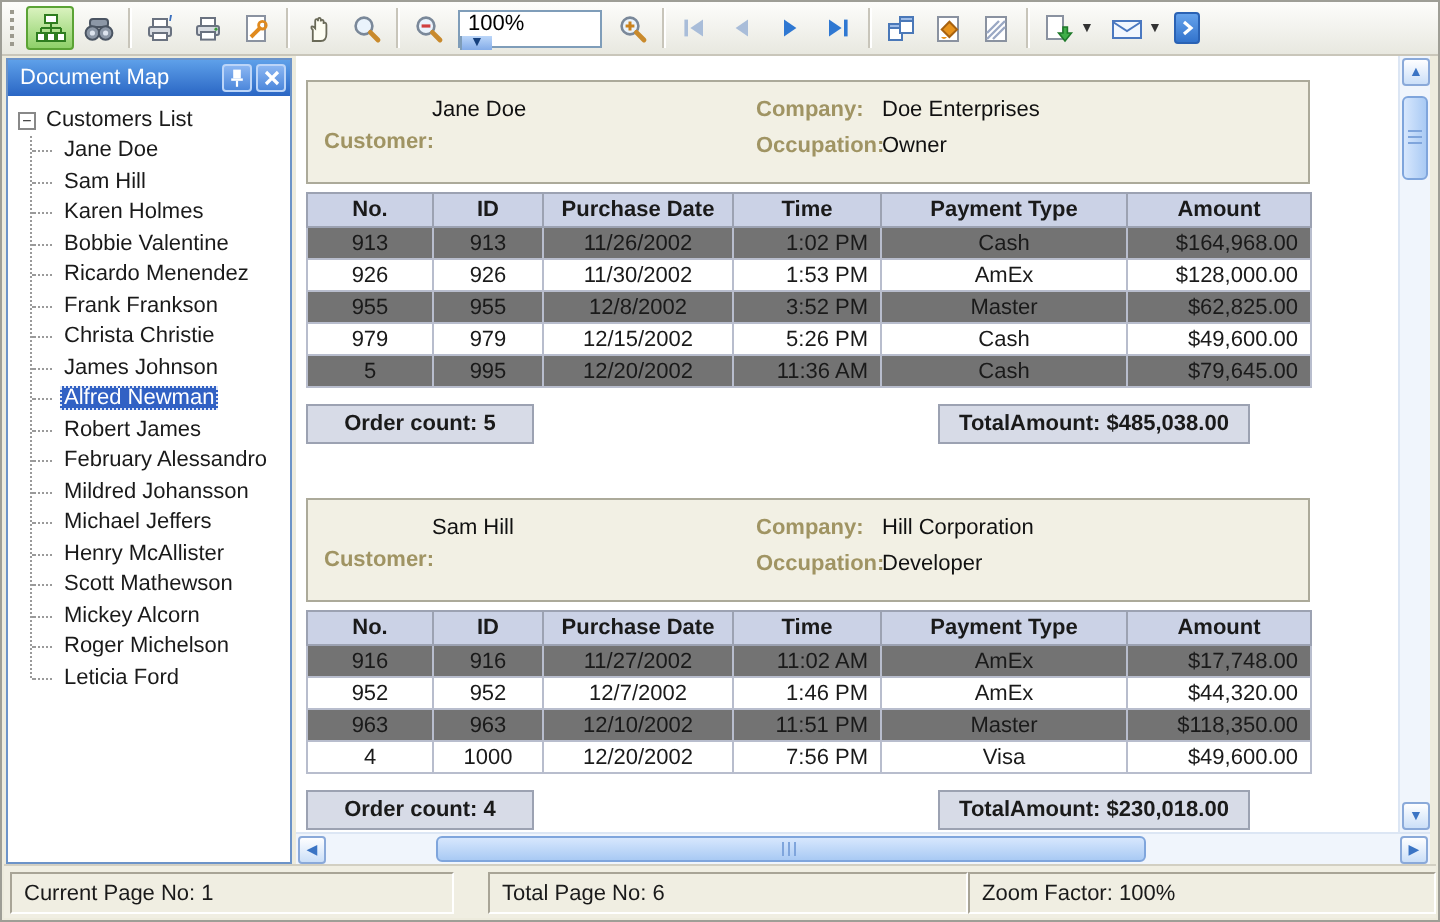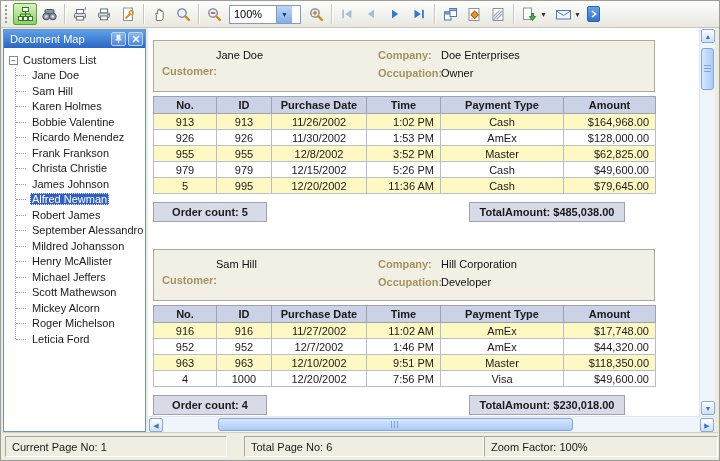--- a/index.html
+++ b/index.html
@@ -22,21 +22,21 @@
     width:24px; height:22px; display:flex; align-items:center; justify-content:center;
     border:1px solid transparent; border-radius:2px; background:transparent;
   }
   .tbtn.active {
     background:linear-gradient(#D9F2BE,#8ED069);
     border:1px solid #5BA335;
   }
   .tbtn.dd { width:34px; }
   .tbtn .ddarrow { font-size:7px; color:#333; margin-left:2px; }
   .tsep { width:1px; height:20px; background:#C8C5BA; margin:0 3px; box-shadow:1px 0 0 #FFFFFF; }
-  .combo { display:flex; width:72px; height:19px; margin:0 3px; border:1px solid #7F9DB9; background:#fff; }
+  .combo { display:flex; width:72px; height:19px; margin:0 3px; border:1px solid #7F9DB9; background:#fff;flex-direction:column; }
   .combo input {
     width:46px; border:none; outline:none; font-family:"Liberation Sans",sans-serif;
     font-size:11px; padding-left:4px; background:#fff;
   }
   .combo-btn {
     width:16px; display:flex; align-items:center; justify-content:center;
     background:linear-gradient(#BBD6F9,#84ACE8); border-left:1px solid #7F9DB9;
     color:#16417E; font-size:7px;
   }
   .overflow-btn {
@@ -101,21 +101,21 @@
 
   table.rpt { border-collapse:collapse; table-layout:fixed; width:502px; margin-top:4px; }
   table.rpt th {
     background:#CBD2E6; border:1px solid #9CA2B2; font-weight:bold;
     height:17px; font-size:11px; text-align:center; padding:0 4px;
   }
   table.rpt td {
     border:1px solid #B8BDCD; height:16px; font-size:11px; padding:0 6px;
     background:#fff;
   }
-  table.rpt tr.alt td { background:#fef9c3; }
+  table.rpt tr.alt td { background:#737373; }
   td.c, th.c { text-align:center; }
   td.r { text-align:right; }
   .sec-footer { display:flex; margin-top:8px; height:20px; }
   .fbox {
     background:#D7DBE7; border:1px solid #9CA2B2; font-weight:bold;
     display:flex; align-items:center; justify-content:center; font-size:11px;
   }
   .fbox.count { width:114px; }
   .fbox.total { width:156px; margin-left:auto; margin-right:30px; }
 
@@ -391,24 +391,24 @@
         <div class="tree-item"><span class="lbl">Jane Doe</span></div>
         <div class="tree-item"><span class="lbl">Sam Hill</span></div>
         <div class="tree-item"><span class="lbl">Karen Holmes</span></div>
         <div class="tree-item"><span class="lbl">Bobbie Valentine</span></div>
         <div class="tree-item"><span class="lbl">Ricardo Menendez</span></div>
         <div class="tree-item"><span class="lbl">Frank Frankson</span></div>
         <div class="tree-item"><span class="lbl">Christa Christie</span></div>
         <div class="tree-item"><span class="lbl">James Johnson</span></div>
         <div class="tree-item sel"><span class="lbl">Alfred Newman</span></div>
         <div class="tree-item"><span class="lbl">Robert James</span></div>
-        <div class="tree-item"><span class="lbl">September Alessandro</span></div>
+        <div class="tree-item"><span class="lbl">February Alessandro</span></div>
         <div class="tree-item"><span class="lbl">Mildred Johansson</span></div>
+        <div class="tree-item"><span class="lbl">Michael Jeffers</span></div>
         <div class="tree-item"><span class="lbl">Henry McAllister</span></div>
-        <div class="tree-item"><span class="lbl">Michael Jeffers</span></div>
         <div class="tree-item"><span class="lbl">Scott Mathewson</span></div>
         <div class="tree-item"><span class="lbl">Mickey Alcorn</span></div>
         <div class="tree-item"><span class="lbl">Roger Michelson</span></div>
         <div class="tree-item"><span class="lbl">Leticia Ford</span></div>
       </div>
     </div>
   </div>
 
   <div id="viewport">
     <div class="page">
@@ -535,21 +535,21 @@
               <td class="c">952</td>
               <td class="c">12/7/2002</td>
               <td class="r">1:46 PM</td>
               <td class="c">AmEx</td>
               <td class="r">$44,320.00</td>
             </tr>
             <tr class="alt">
               <td class="c">963</td>
               <td class="c">963</td>
               <td class="c">12/10/2002</td>
-              <td class="r">9:51 PM</td>
+              <td class="r">11:51 PM</td>
               <td class="c">Master</td>
               <td class="r">$118,350.00</td>
             </tr>
             <tr>
               <td class="c">4</td>
               <td class="c">1000</td>
               <td class="c">12/20/2002</td>
               <td class="r">7:56 PM</td>
               <td class="c">Visa</td>
               <td class="r">$49,600.00</td>

